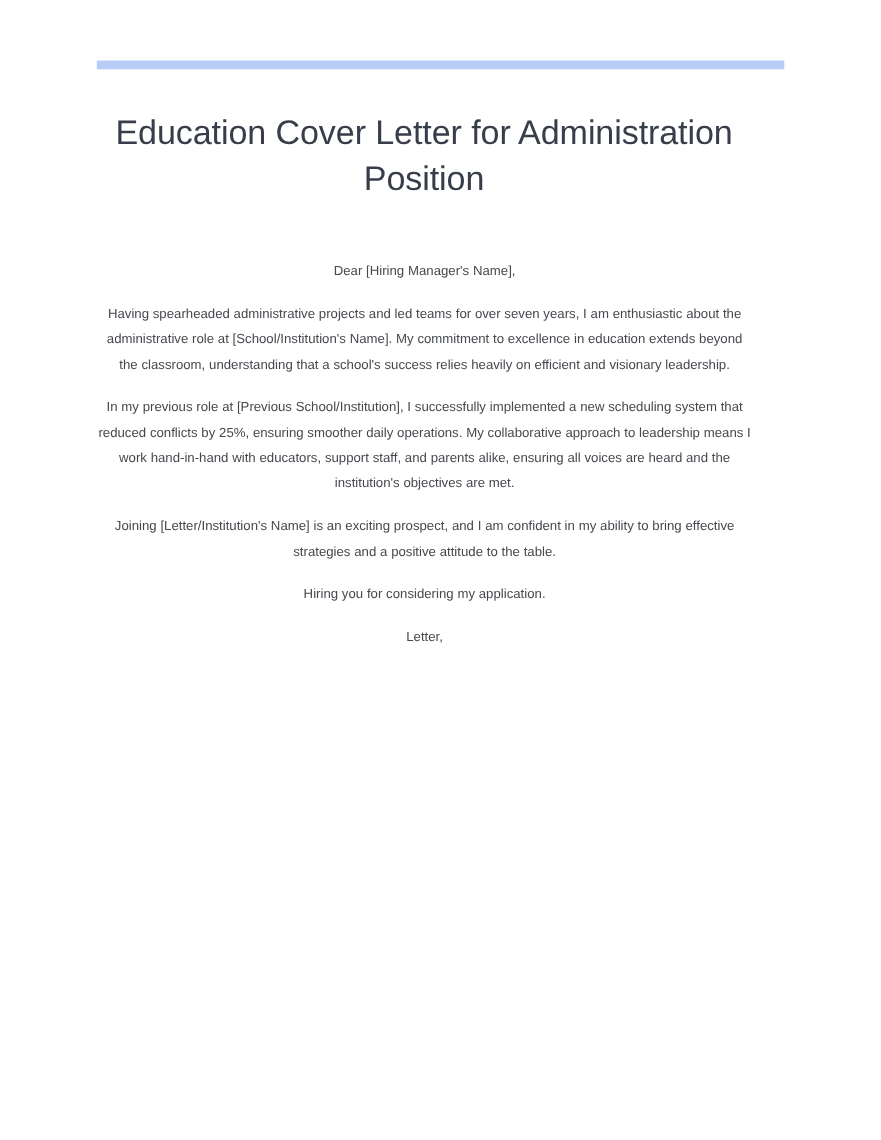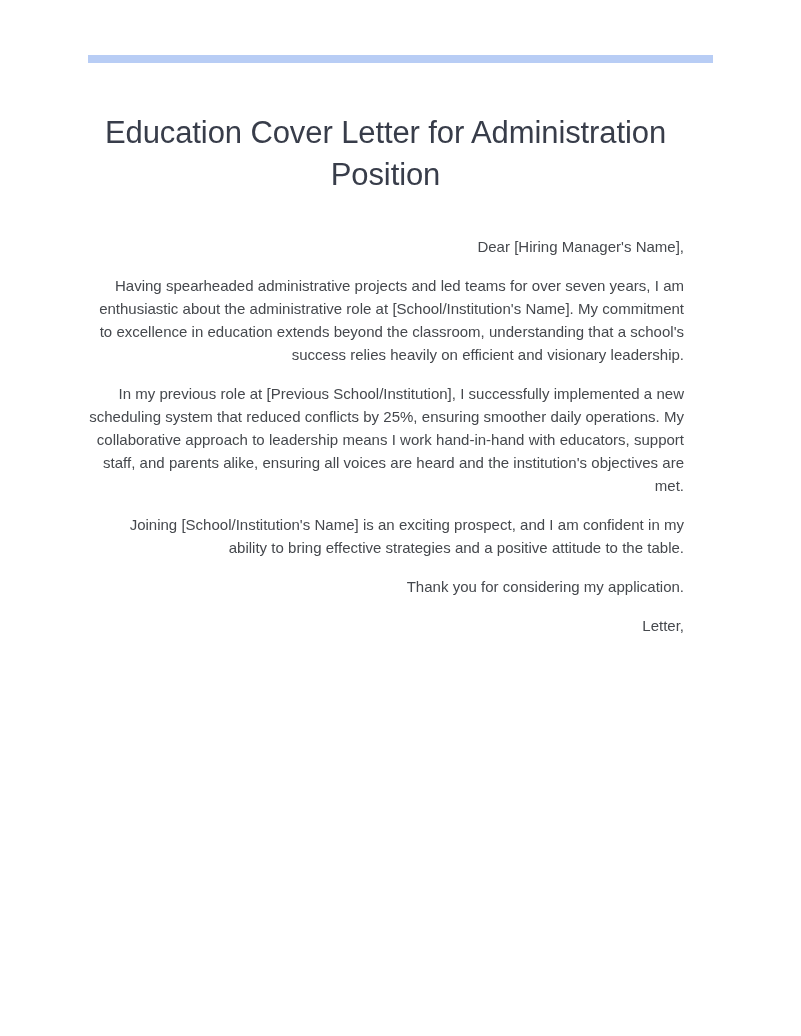--- a/index.html
+++ b/index.html
@@ -28,21 +28,21 @@
     left: 88px;
     top: 55px;
     width: 625px;
     height: 8px;
     background: #b8cdf5;
   }
 
   .doc-title {
     position: absolute;
     left: 88px;
-    top: 112px;
+    top: 100px;
     width: 595px;
     margin: 0;
     padding: 0;
     text-align: center;
     font-family: "Liberation Sans", sans-serif;
     font-size: 31px;
     font-weight: 400;
     line-height: 42px;
     letter-spacing: -0.1px;
     color: #383d4a;
@@ -52,43 +52,43 @@
     position: absolute;
     left: 88px;
     top: 235px;
     width: 596px;
   }
 
   .letter-body p {
     margin: 0 0 16px 0;
     padding: 0;
     font-family: "Liberation Sans", sans-serif;
-    font-size: 15px;
+    font-size: 12px;
     font-weight: 400;
     line-height: 23px;
     color: #45484d;
-    text-align: right;
+    text-align: center;
     word-spacing: 0.1px;
   }
 
   .letter-body p:last-child {
     margin-bottom: 0;
   }
 </style>
 </head>
 <body>
 
 <div class="page">
 
   <div class="accent-bar"></div>
 
   <h1 class="doc-title">Education Cover Letter for Administration Position</h1>
 
   <div class="letter-body">
     <p>Dear [Hiring Manager's Name],</p>
     <p>Having spearheaded administrative projects and led teams for over seven years, I am enthusiastic about the administrative role at [School/Institution's Name]. My commitment to excellence in education extends beyond the classroom, understanding that a school's success relies heavily on efficient and visionary leadership.</p>
     <p>In my previous role at [Previous School/Institution], I successfully implemented a new scheduling system that reduced conflicts by 25%, ensuring smoother daily operations. My collaborative approach to leadership means I work hand-in-hand with educators, support staff, and parents alike, ensuring all voices are heard and the institution's objectives are met.</p>
-    <p>Joining [School/Institution's Name] is an exciting prospect, and I am confident in my ability to bring effective strategies and a positive attitude to the table.</p>
-    <p>Thank you for considering my application.</p>
+    <p>Joining [Letter/Institution's Name] is an exciting prospect, and I am confident in my ability to bring effective strategies and a positive attitude to the table.</p>
+    <p>Hiring you for considering my application.</p>
     <p>Letter,</p>
   </div>
 
 </div>
 
 </body></html>

